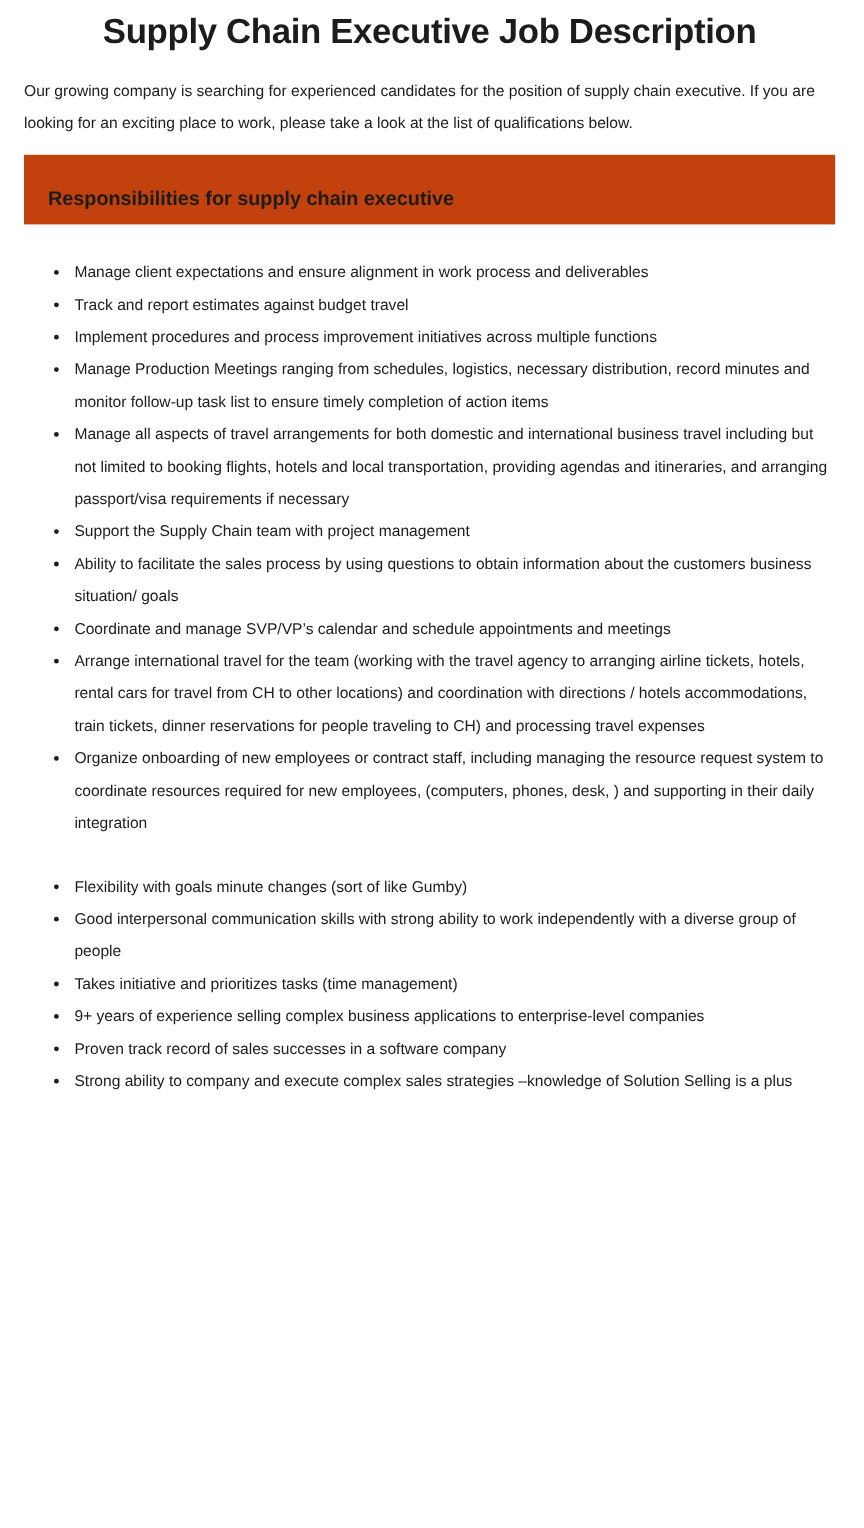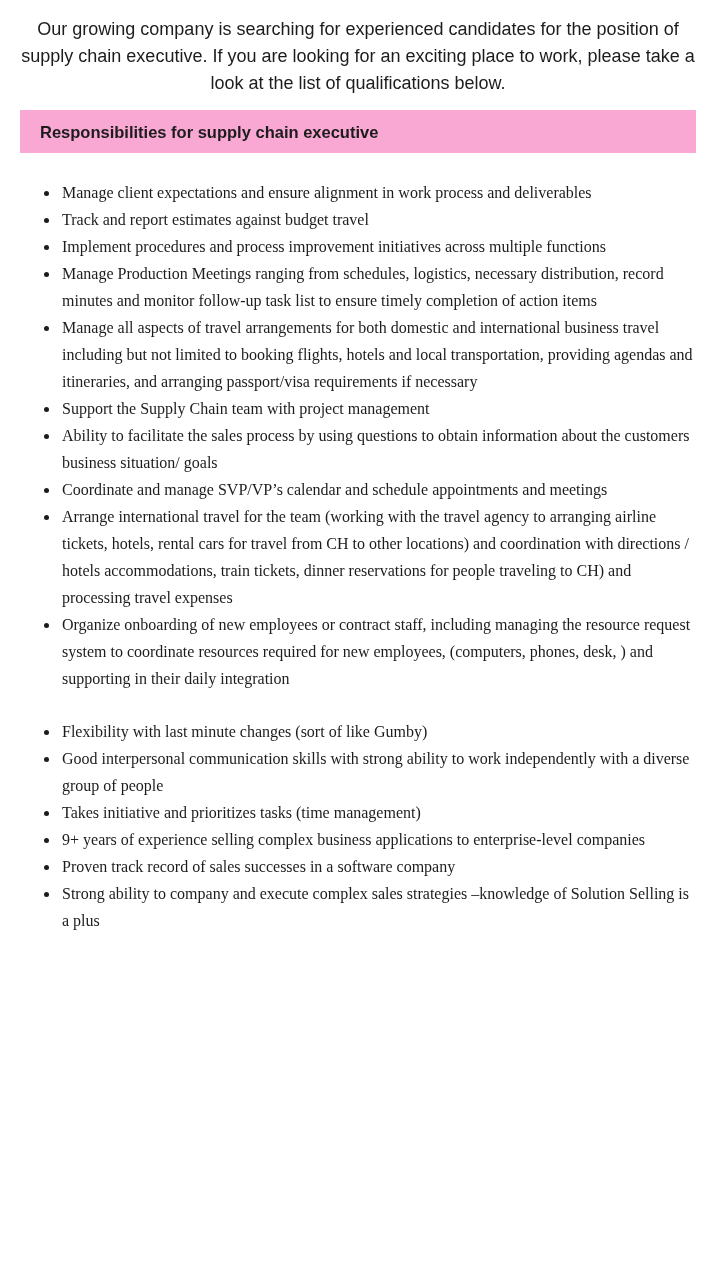--- a/index.html
+++ b/index.html
@@ -14,69 +14,68 @@
   .page { padding: 0 24px 24px 20px; }
   .title {
     font-size: 29px;
     font-weight: 700;
     text-align: center;
     margin-top: 8px;
     line-height: 38px;
     letter-spacing: -0.3px;
   }
   .intro {
-    font-size: 18px;
+    font-size: 13px;
     line-height: 27px;
     margin-top: 16px;
-    text-align: center;
   }
   .section-header {
-    background: #f9a8d4;
+    background: #c2410c;
     margin-top: 13px;
-    padding: 12px 12px 10px 20px;
+    padding: 27px 12px 10px 20px;
     font-size: 16.5px;
     font-weight: 700;
     line-height: 21px;
   }
   ul.bullets {
     margin: 26px 0 0 0;
     padding-left: 40px;
     list-style: disc outside;
-    font-size: 16px;
+    font-size: 13px;
     line-height: 27px;
-    font-family: Liberation Serif, serif;
   }
   ul.bullets li { padding-left: 2px; }
 </style>
 </head>
 <body>
 
 <div class="page">
 
+  <h1 class="title">Supply Chain Executive Job Description</h1>
 
   <p class="intro">Our growing company is searching for experienced candidates for the position of supply chain executive. If you are looking for an exciting place to work, please take a look at the list of qualifications below.</p>
 
   <div class="section-header">Responsibilities for supply chain executive</div>
 
   <ul class="bullets">
     <li>Manage client expectations and ensure alignment in work process and deliverables</li>
     <li>Track and report estimates against budget travel</li>
     <li>Implement procedures and process improvement initiatives across multiple functions</li>
     <li>Manage Production Meetings ranging from schedules, logistics, necessary distribution, record minutes and monitor follow-up task list to ensure timely completion of action items</li>
     <li>Manage all aspects of travel arrangements for both domestic and international business travel including but not limited to booking flights, hotels and local transportation, providing agendas and itineraries, and arranging passport/visa requirements if necessary</li>
     <li>Support the Supply Chain team with project management</li>
     <li>Ability to facilitate the sales process by using questions to obtain information about the customers business situation/ goals</li>
     <li>Coordinate and manage SVP/VP’s calendar and schedule appointments and meetings</li>
     <li>Arrange international travel for the team (working with the travel agency to arranging airline tickets, hotels, rental cars for travel from CH to other locations) and coordination with directions / hotels accommodations, train tickets, dinner reservations for people traveling to CH) and processing travel expenses</li>
     <li>Organize onboarding of new employees or contract staff, including managing the resource request system to coordinate resources required for new employees, (computers, phones, desk, ) and supporting in their daily integration</li>
   </ul>
 
 
   <ul class="bullets">
-    <li>Flexibility with last minute changes (sort of like Gumby)</li>
+    <li>Flexibility with goals minute changes (sort of like Gumby)</li>
     <li>Good interpersonal communication skills with strong ability to work independently with a diverse group of people</li>
     <li>Takes initiative and prioritizes tasks (time management)</li>
     <li>9+ years of experience selling complex business applications to enterprise-level companies</li>
     <li>Proven track record of sales successes in a software company</li>
     <li>Strong ability to company and execute complex sales strategies –knowledge of Solution Selling is a plus</li>
   </ul>
 
 </div>
 
 </body></html>

